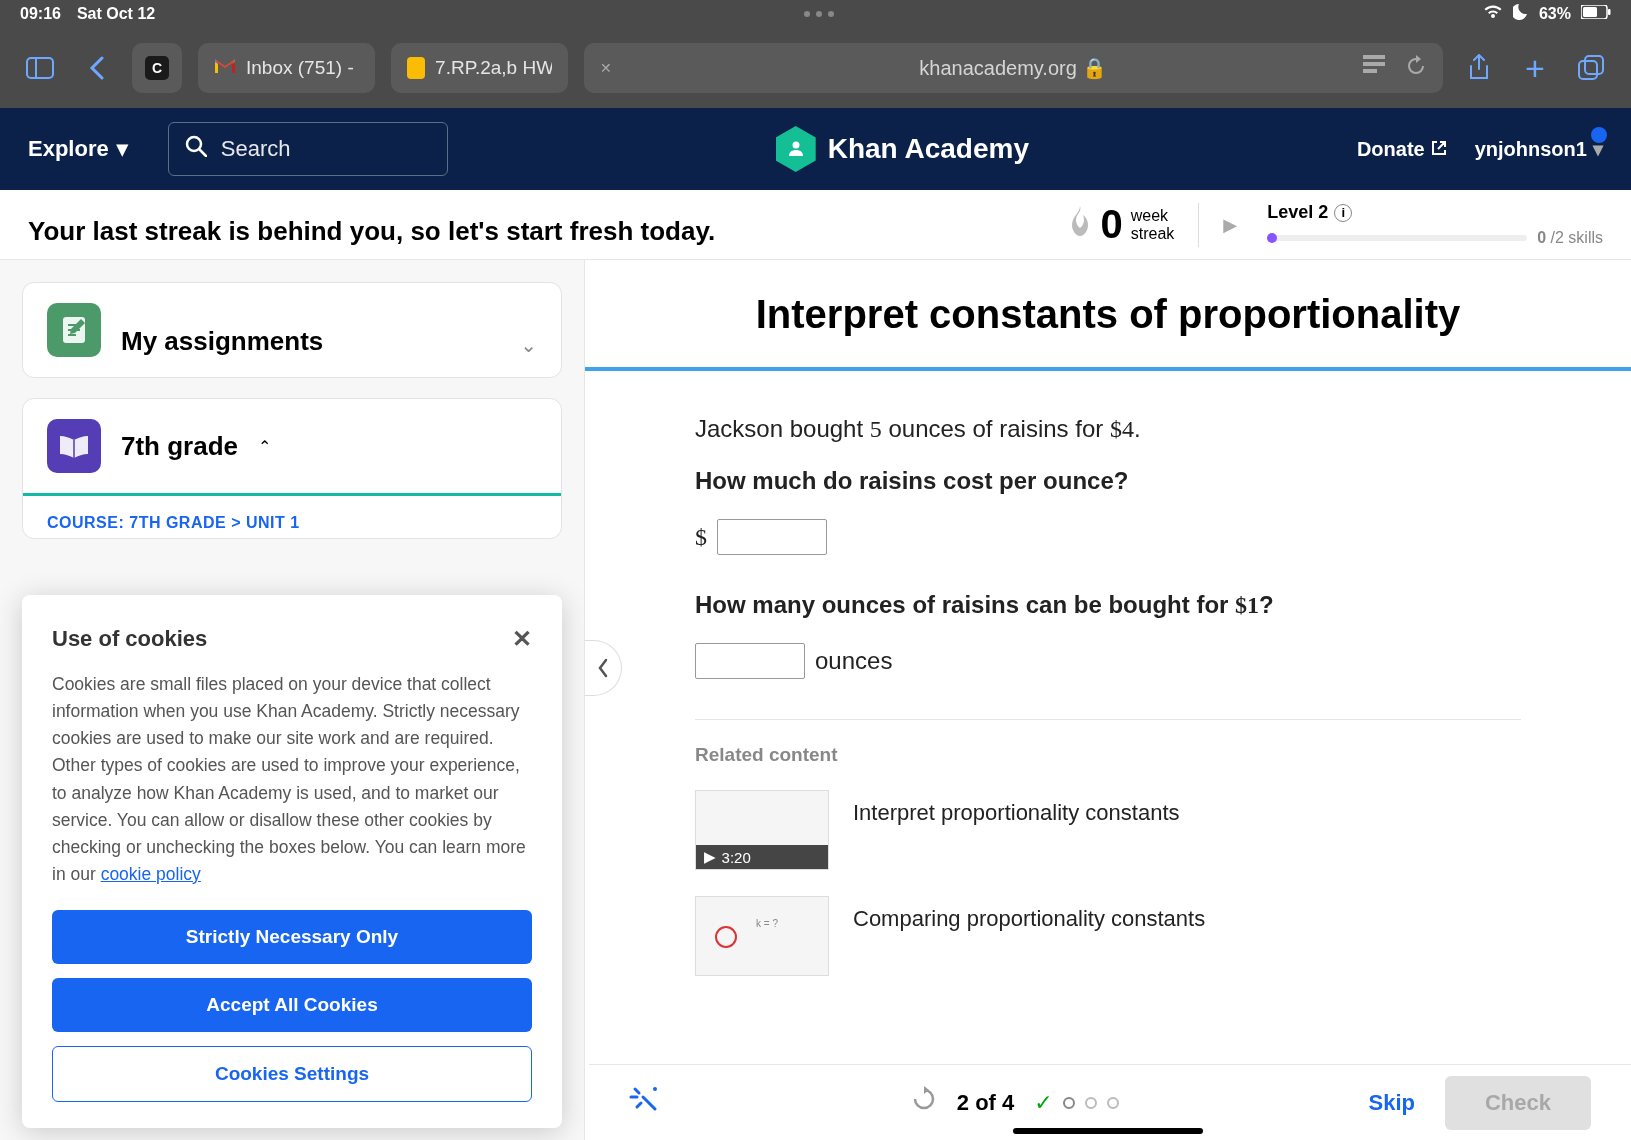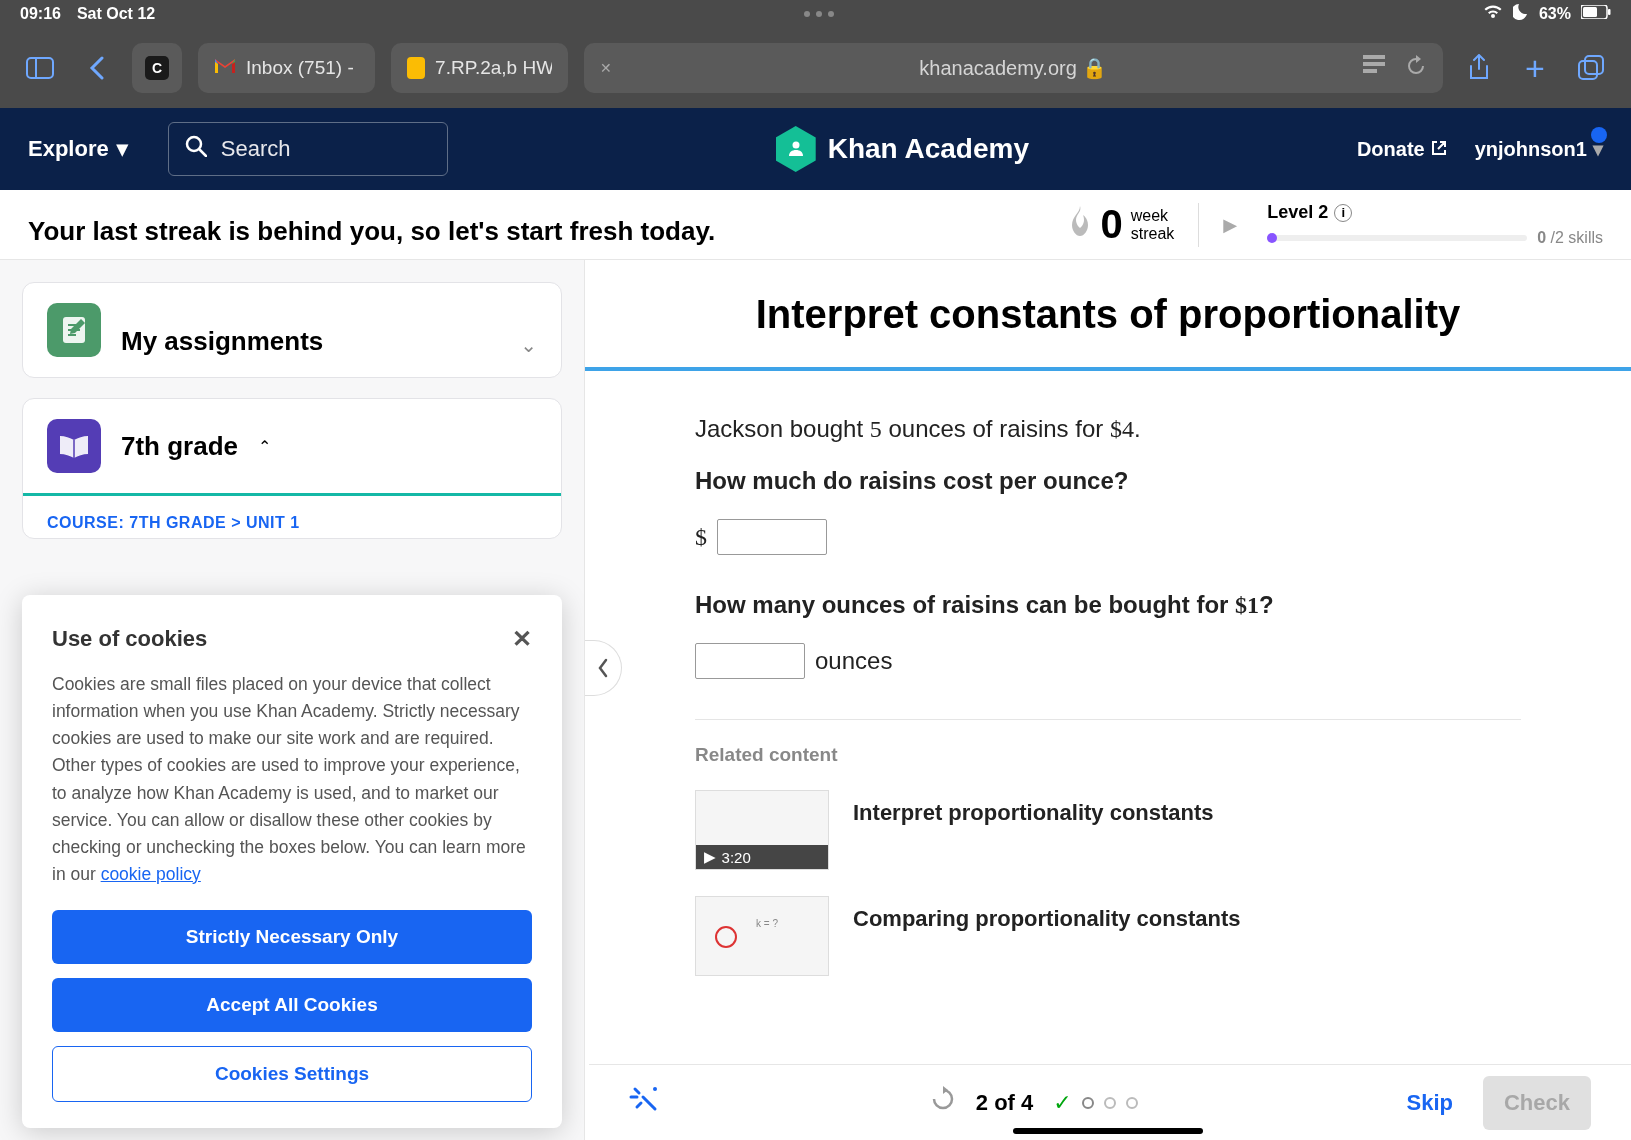--- a/index.html
+++ b/index.html
@@ -237,21 +237,21 @@
   .related-item {display:flex;align-items:flex-start;gap:24px;margin-bottom:26px;}
   .thumb {
     width:134px;height:80px;background:#f5f5f5;border:1px solid #ddd;
     position:relative;overflow:hidden;
   }
   .thumb-bar{
     position:absolute;bottom:0;left:0;right:0;height:24px;
     background:rgba(50,50,50,0.9);color:#fff;font-size:15px;
     display:flex;align-items:center;gap:6px;padding:0 8px;
   }
-  .related-label {font-size:22px;font-weight:700;padding-top:10px;}
+  .related-label {font-size:22px;font-weight:400;padding-top:10px;}
   
   
   .collapse-tab {
     position:absolute;
     left:-1px; top:380px;
     width:38px;height:56px;
     background:#fff;border:1px solid #ddd;border-left:none;
     border-radius:0 30px 30px 0;
     display:flex;align-items:center;justify-content:center;
     font-size:20px;color:#555;
@@ -267,21 +267,21 @@
   .bar-center{margin:0 auto;display:flex;align-items:center;gap:20px;font-size:22px;}
   .redo-icon{color:#888;font-size:26px;}
   .prog-text{font-weight:700;}
   .prog-dots{display:flex;align-items:center;gap:10px;}
   .check-mark{color:#00a60e;font-size:22px;}
   .prog-dot{width:12px;height:12px;border-radius:50%;border:2px solid #bbb;}
   .prog-dot.current{border-color:#888;}
   .skip-btn{color:#1865f2;font-size:22px;font-weight:700;}
   .check-btn{
     background:#e0e0e0;color:#a8a8a8;
-    padding:14px 21px;border-radius:6px;font-size:22px;font-weight:700;border:none;
+    padding:14px 40px;border-radius:6px;font-size:22px;font-weight:700;border:none;
     margin-left:30px;
   }
   .home-indicator{
     position:absolute;bottom:6px;left:50%;transform:translateX(-50%);
     width:190px;height:6px;background:#000;border-radius:3px;
   }
   .bottom-home-wrap{position:absolute;bottom:0;left:585px;width:calc(100% - 585px);}
 </style>
 </head>
 <body>

